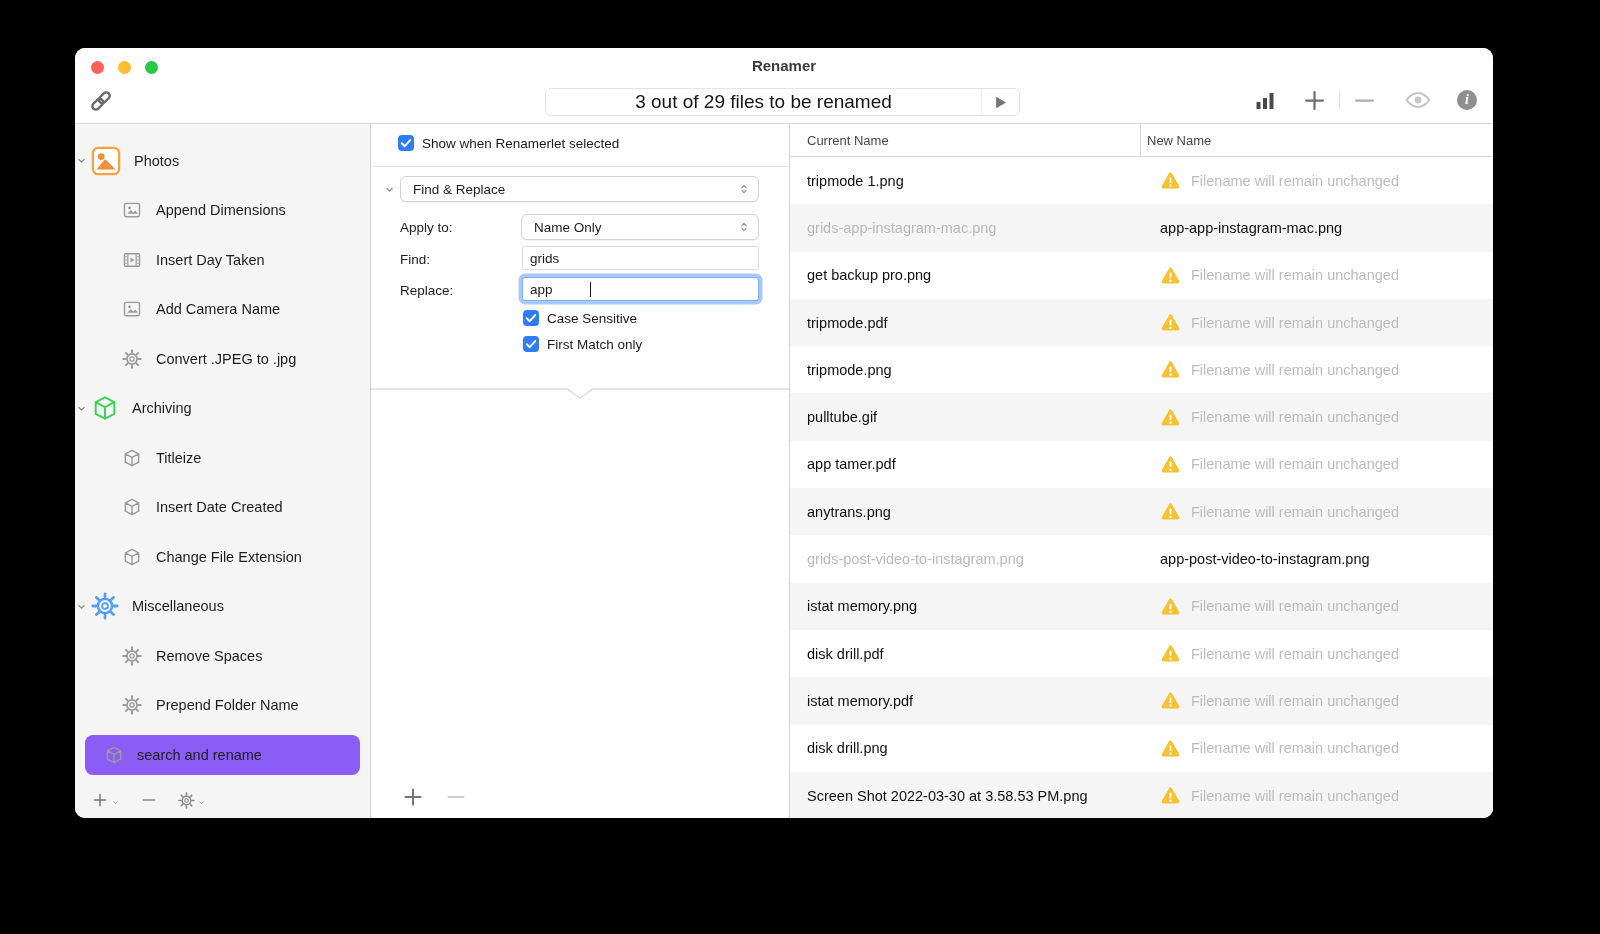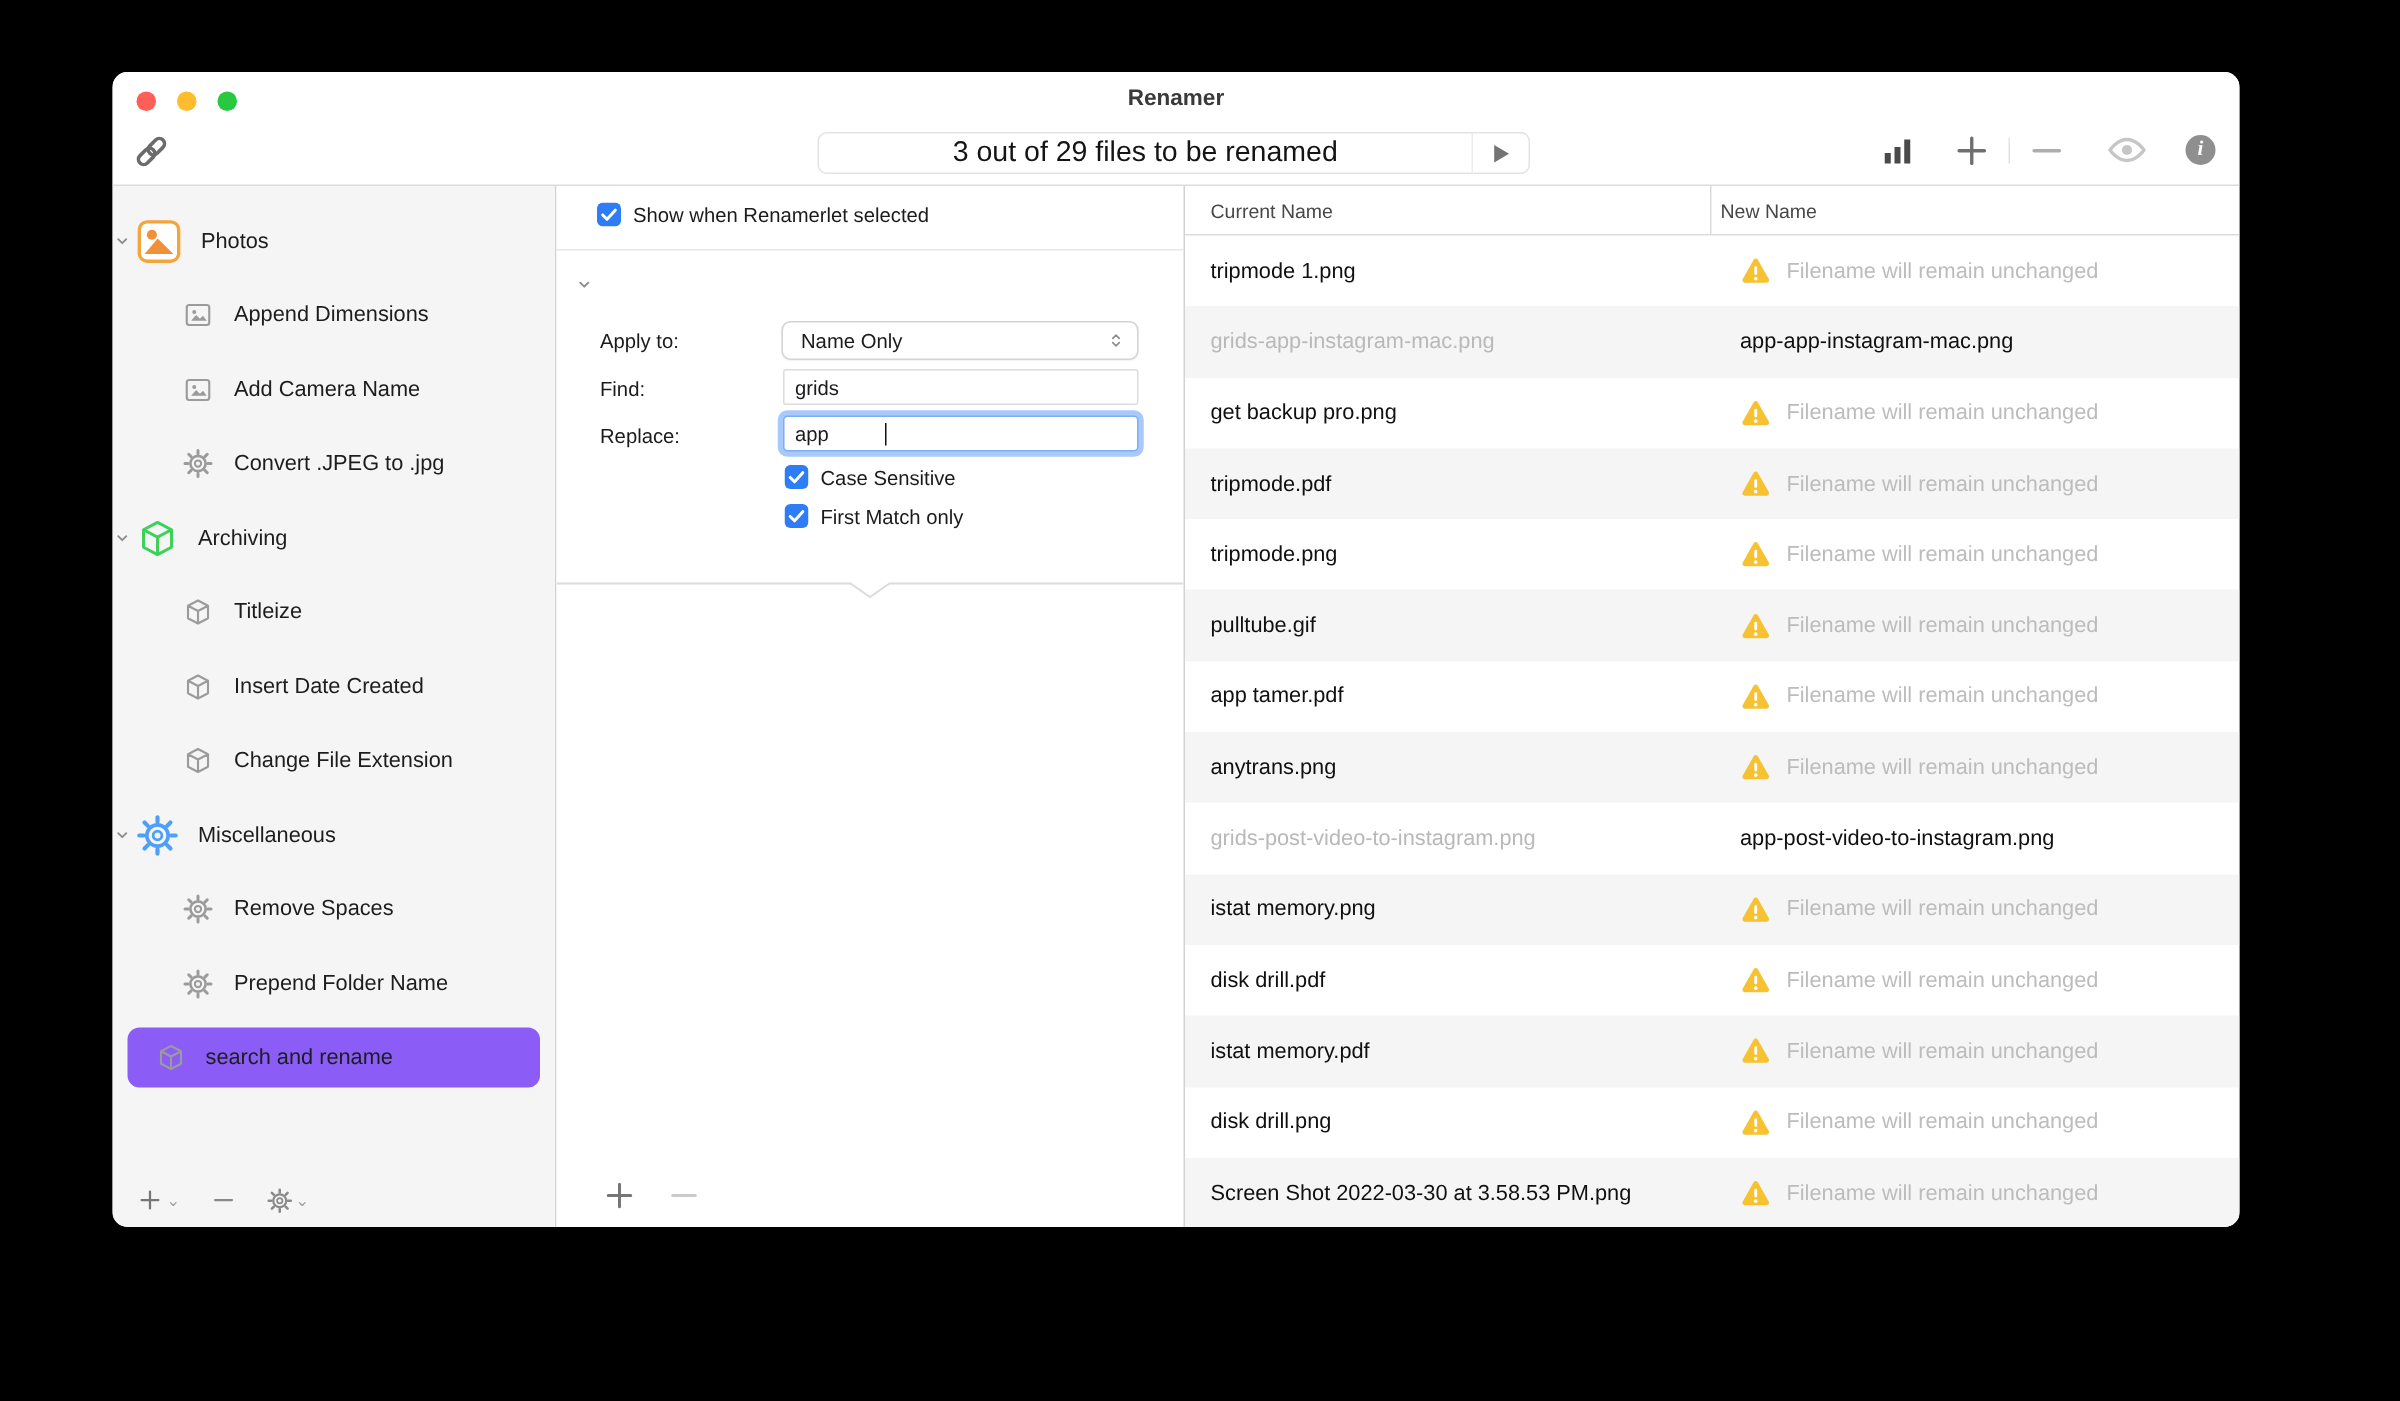--- a/index.html
+++ b/index.html
@@ -206,20 +206,26 @@
           <span class="slabel">Photos</span>
         </div>
         <div class="srow child">
           <svg class="cicon">
               <use href="#i-image"></use>
             </svg>
           <span class="slabel">Append Dimensions</span>
         </div>
         <div class="srow child">
           <svg class="cicon">
+              <use href="#i-film"></use>
+            </svg>
+          <span class="slabel">Insert Day Taken</span>
+        </div>
+        <div class="srow child">
+          <svg class="cicon">
               <use href="#i-image"></use>
             </svg>
           <span class="slabel">Add Camera Name</span>
         </div>
         <div class="srow child">
           <svg class="cicon">
               <use href="#i-gear"></use>
             </svg>
           <span class="slabel">Convert .JPEG to .jpg</span>
         </div>
@@ -312,20 +318,26 @@
         <svg class="chk" style="color:#2e7cf6">
             <use href="#i-check"></use>
           </svg>
         <span>Show when Renamerlet selected</span>
       </div>
       <div class="hdiv" style="top:42px"></div>
 
       <svg class="chev" style="position:absolute;left:12px;top:59px;color:#8a8a8a">
           <use href="#i-chev-down"></use>
         </svg>
+      <div class="popup" style="left:29px;top:52px;width:345px;height:24px">
+        <span>Find &amp; Replace</span>
+        <svg class="updown">
+            <use href="#i-updown"></use>
+          </svg>
+      </div>
 
       <span class="flabel" style="top:96px">Apply to:</span>
       <div class="popup" style="left:150px;top:90px;width:224px;height:24px">
         <span>Name Only</span>
         <svg class="updown">
             <use href="#i-updown"></use>
           </svg>
       </div>
 
       <span class="flabel" style="top:128px">Find:</span>

